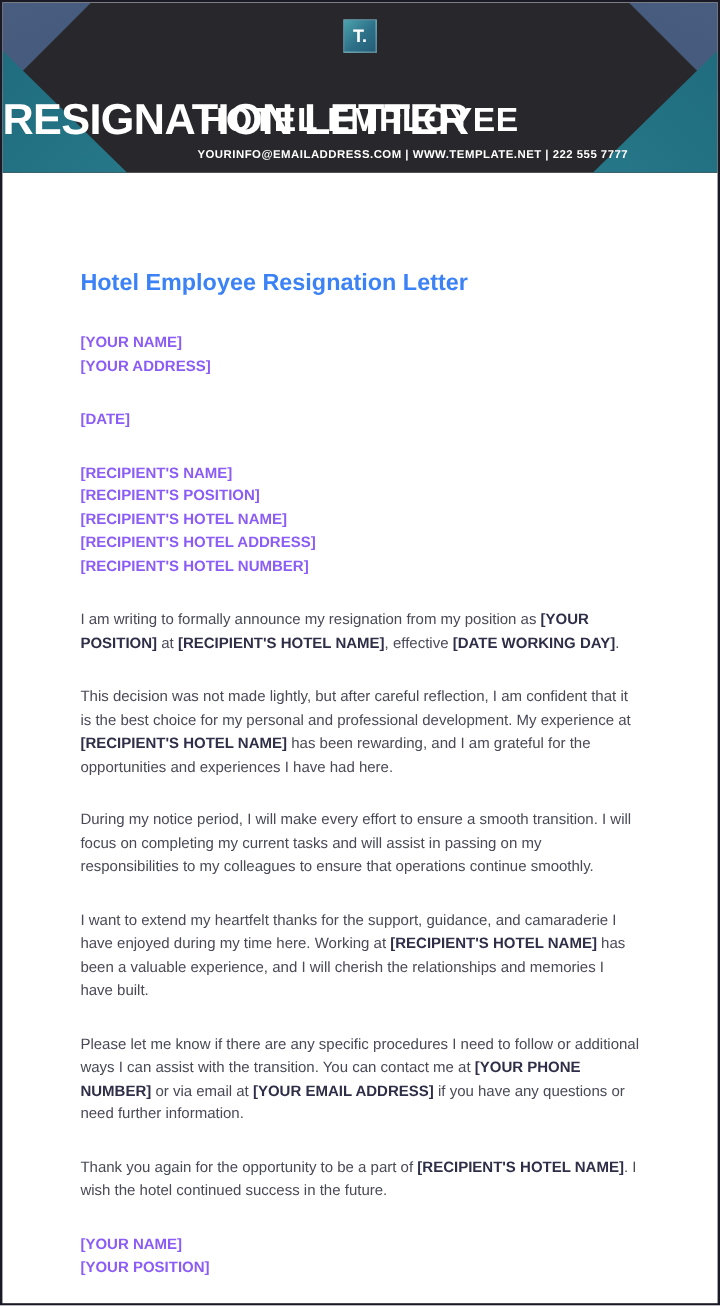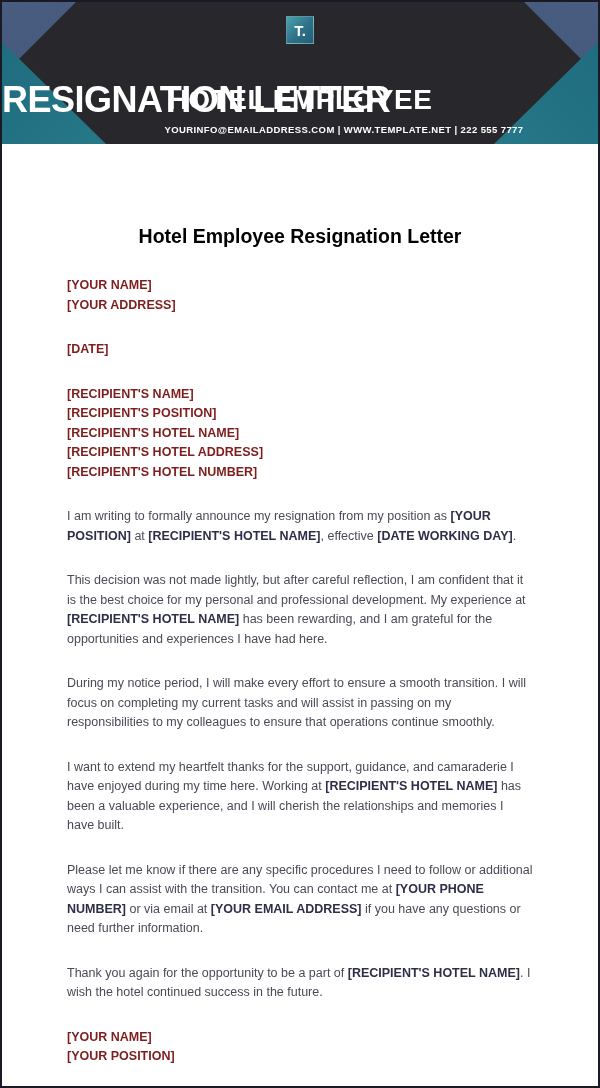--- a/index.html
+++ b/index.html
@@ -35,25 +35,25 @@
     color: #ffffff; font-size: 36px; font-weight: 800; letter-spacing: -0.5px; line-height: 38px;
   }
   .banner-contact {
     position: absolute; top: 122px; left: 0; width: 100%; text-align: center;
     color: #ffffff; font-size: 9.5px; font-weight: 700; letter-spacing: 0.4px; padding-left: 44px;
   }
 
   
   .letter { padding: 80px 65px 0 65px; }
   .letter-title {
-    margin: 0 0 28px 0; text-align: center;
-    font-size: 19.5px; font-weight: 700; color: #000000; line-height: 24px;
+    margin: 0 0 28px 0; text-align: left;
+    font-size: 19.5px; font-weight: 700; color: #3b82f6; line-height: 24px;
   }
   .bold-block {
-    font-weight: 700; color: #7f1d1d; font-size: 12.5px;
+    font-weight: 700; color: #8b5cf6; font-size: 12.5px;
     line-height: 19.5px; margin: 0 0 25px 0;
   }
   .para {
     margin: 0 0 25px 0; font-size: 12.5px; line-height: 19.5px;
     color: #4a4a57; max-width: 470px;
   }
   .para b { color: #2e2e48; }
   .closing {
     margin: 0 0 6px 0; font-size: 12.5px; line-height: 19.5px; color: #4a4a57;
   }

